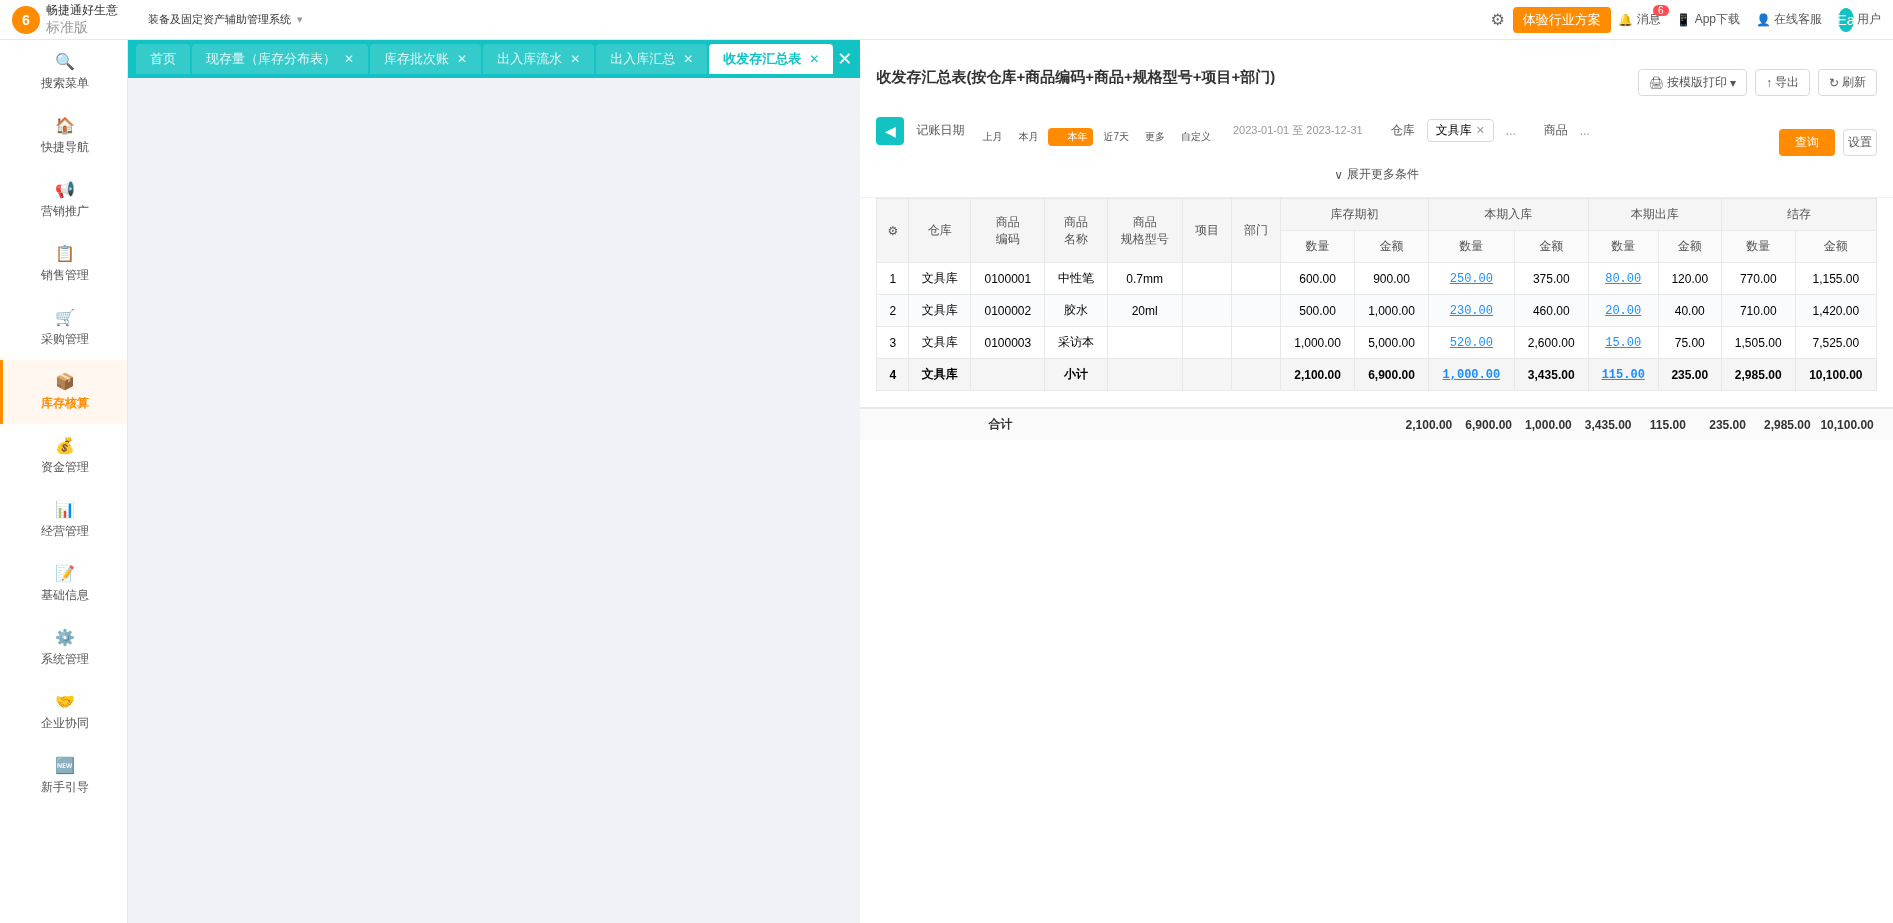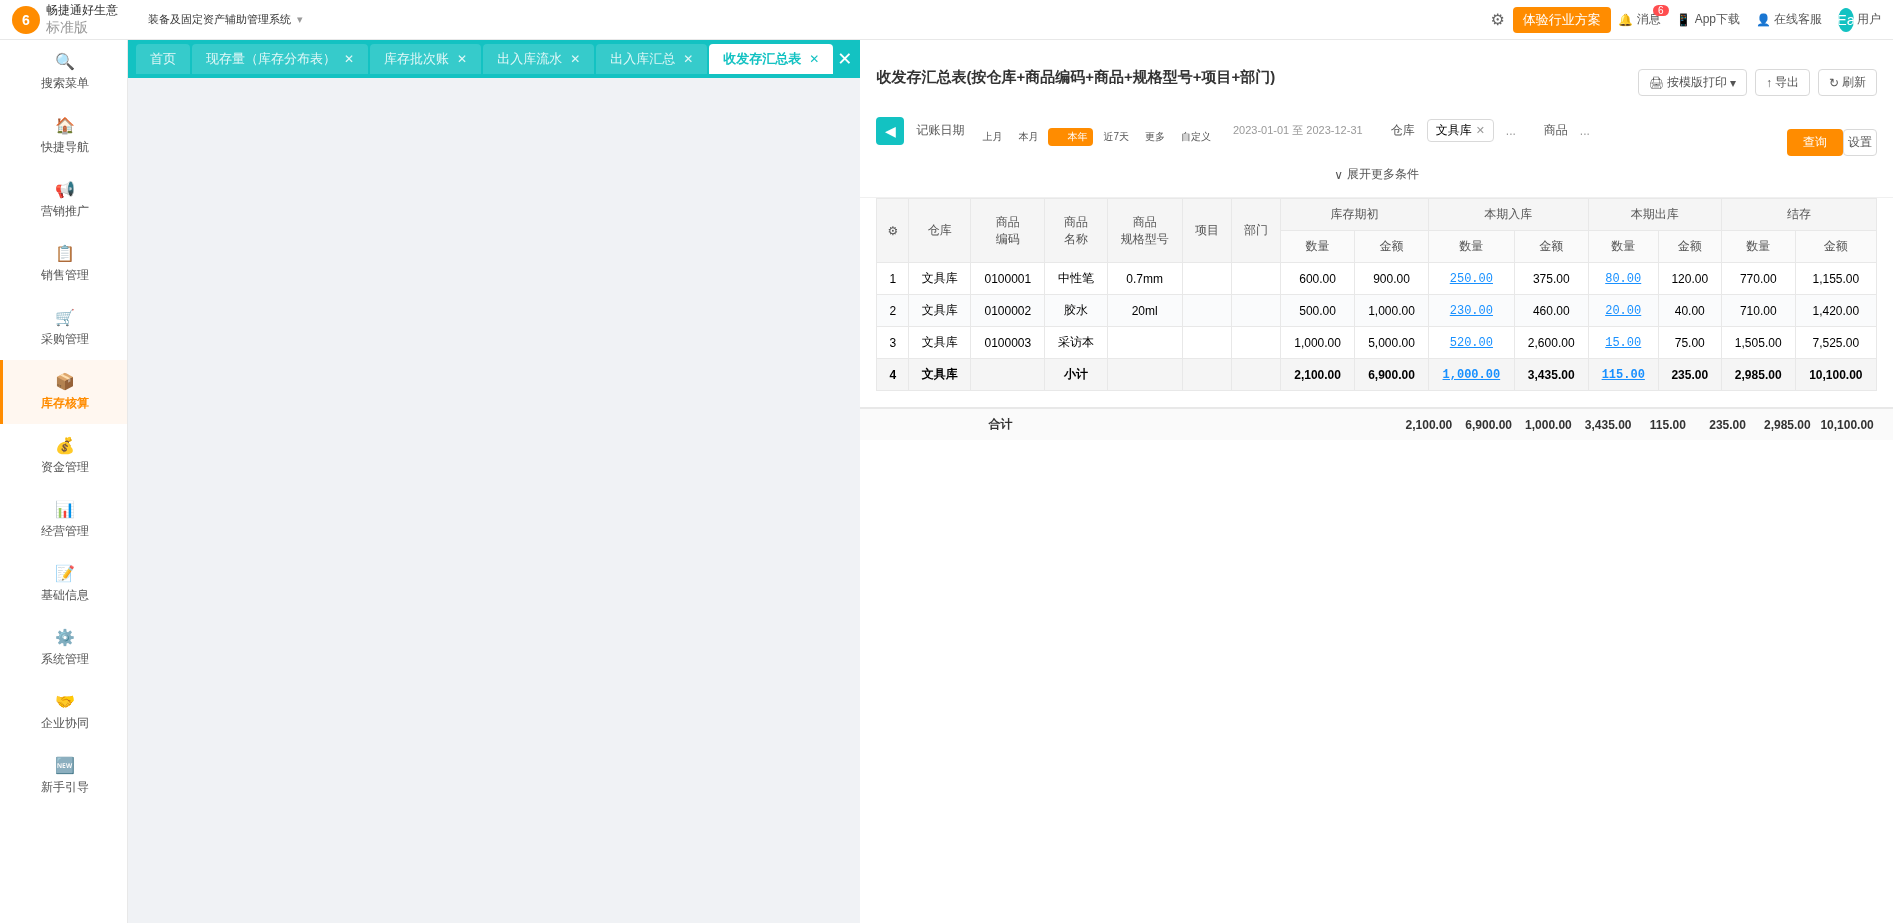--- a/index.html
+++ b/index.html
@@ -240,21 +240,21 @@
           <span class="filter-label" style="margin-left:16px;">仓库</span>
           <div class="warehouse-tag">
             <span>文具库</span>
             <span class="close-x">✕</span>
           </div>
           <span class="filter-more">...</span>
 
           <span class="filter-label" style="margin-left:16px;">商品</span>
           <span class="filter-goods-more">...</span>
 
-          <div style="margin-left:auto; display:flex; margin-top:24px;">
+          <div style="margin-left:auto; display:flex; gap:8px;margin-top:24px;">
             <button class="btn-query">查询</button>
             <button class="btn-set">设置</button>
           </div>
         </div>
 
         <div class="expand-row">
           <span>∨</span>
           <span>展开更多条件</span>
         </div>
       </div>

